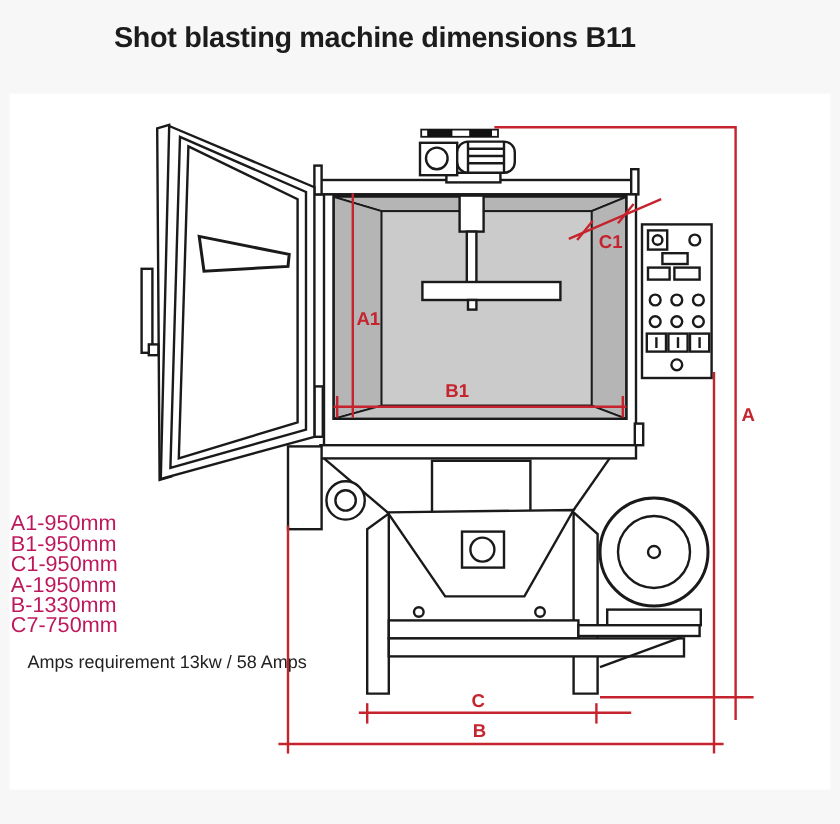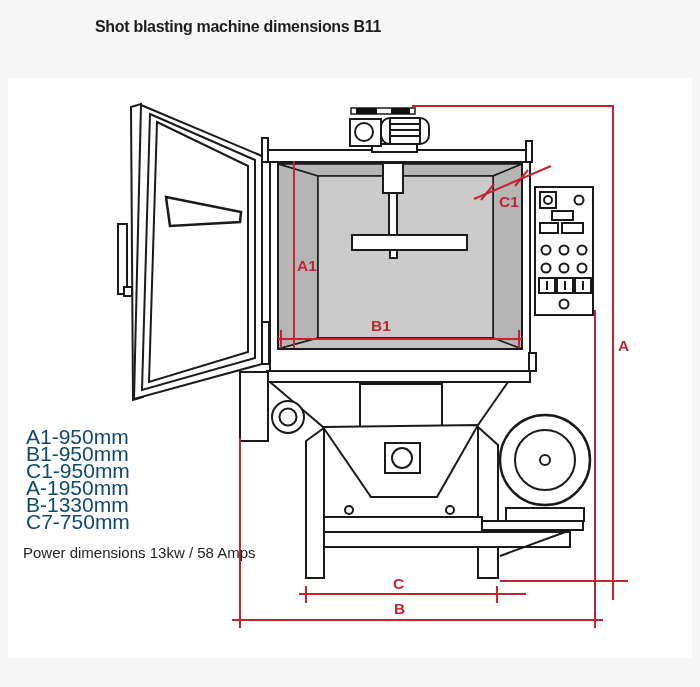--- a/index.html
+++ b/index.html
@@ -15,30 +15,30 @@
     background:var(--pagebg);
     font-family:"Liberation Sans", sans-serif;
     color:var(--ink);
   }
   .canvas{
     position:absolute;left:8px;top:78px;width:684px;height:580px;
     background:#ffffff;
   }
   .title{
     position:absolute;left:95px;top:18px;margin:0;
-    font-size:16px;font-weight:700;letter-spacing:-0.3px;color:#1c1c1c;
+    font-size:24px;font-weight:700;letter-spacing:-0.3px;color:#1c1c1c;
   }
   svg{position:absolute;left:0;top:0;}
   .mline{stroke:var(--ink);fill:none;stroke-width:2;}
   .mfill{stroke:var(--ink);fill:#ffffff;stroke-width:2;}
   .dline{stroke:var(--red);fill:none;stroke-width:2;}
   .dimlabel{font:700 15.5px "Liberation Sans",sans-serif;fill:var(--red);}
   .dim-list{
-    position:absolute;left:26px;top:428px;
-    font-size:21px;line-height:17px;color:#0c4a6e;
+    position:absolute;left:9px;top:428px;
+    font-size:18px;line-height:17px;color:#be185d;
   }
   .spec-table{
     position:absolute;left:23px;top:545px;width:200px;
     font-size:15px;line-height:15.6px;color:#222;
   }
   .spec-row{display:flex;width:131px;}
   .spec-row .lbl{flex:0 0 auto;}
   .spec-row .val{flex:1 1 auto;text-align:right;}
   .power-row{white-space:nowrap;}
 </style>
@@ -190,19 +190,19 @@
     <div>A1-950mm</div>
     <div>B1-950mm</div>
     <div>C1-950mm</div>
     <div>A-1950mm</div>
     <div>B-1330mm</div>
     <div>C7-750mm</div>
   </div>
 
   <div class="spec-table">
     <div class="power-row">
-      <span>Power dimensions</span>
+      <span>Amps requirement</span>
       <span> </span>
       <span>13kw / 58 Amps</span>
     </div>
   </div>
 
 </div>
 
 </body></html>

